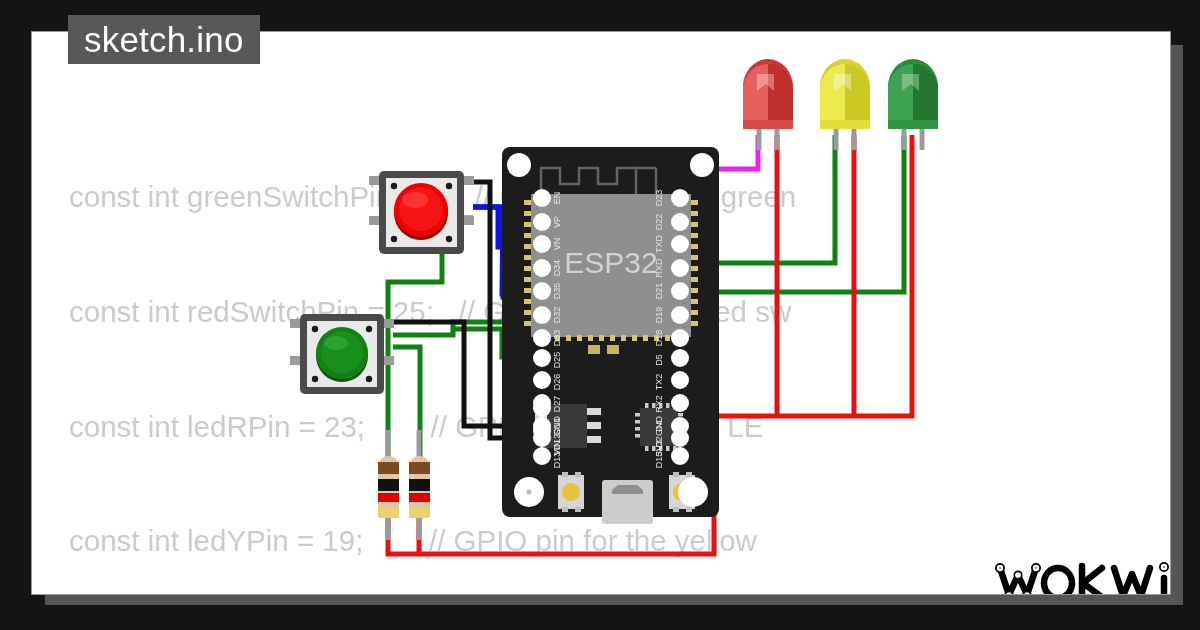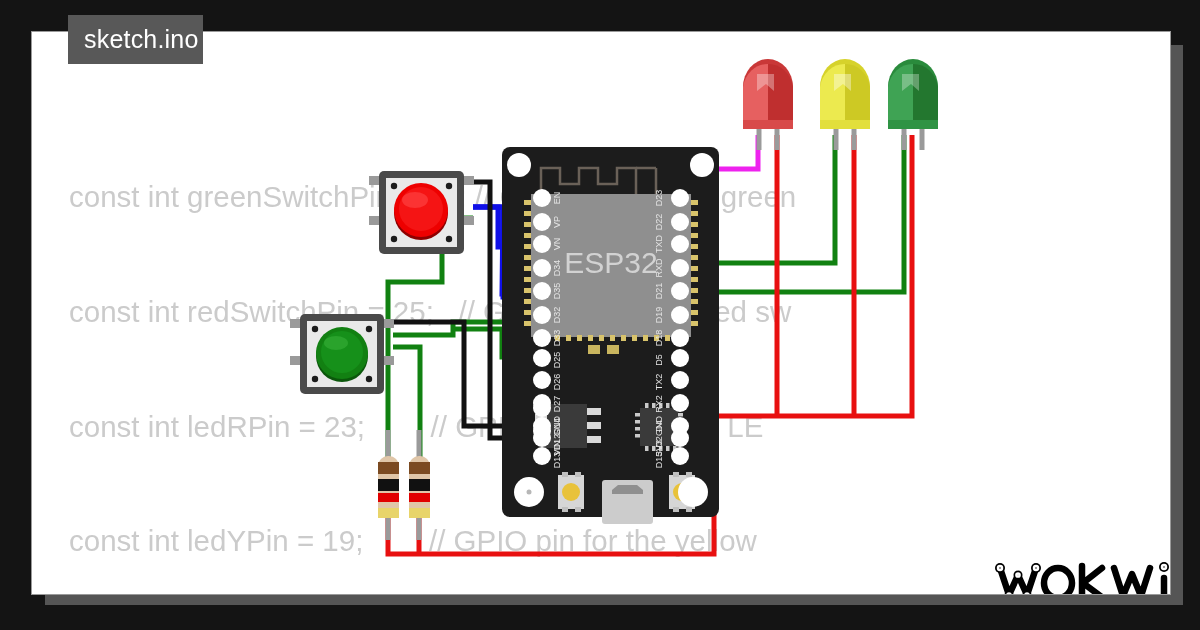--- a/index.html
+++ b/index.html
@@ -28,24 +28,24 @@
     width: 1138px; height: 562px;
     background: #ffffff;
     border: 1px solid #9a9a9a;
     overflow: hidden;
   }
   
   #filetab {
     position: absolute;
     left: 68px; top: 15px;
     height: 49px;
-    padding: 0 4px 0 16px;
+    padding: 0 16px 0 16px;
     background: #585858;
     color: #ffffff;
-    font-size: 25px;
+    font-size: 35px;
     line-height: 49px;
     letter-spacing: 0.2px;
     white-space: nowrap;
     z-index: 60;
   }
   
   #code {
     position: absolute;
     left: 68px; top: 101px;
     width: 1060px;

